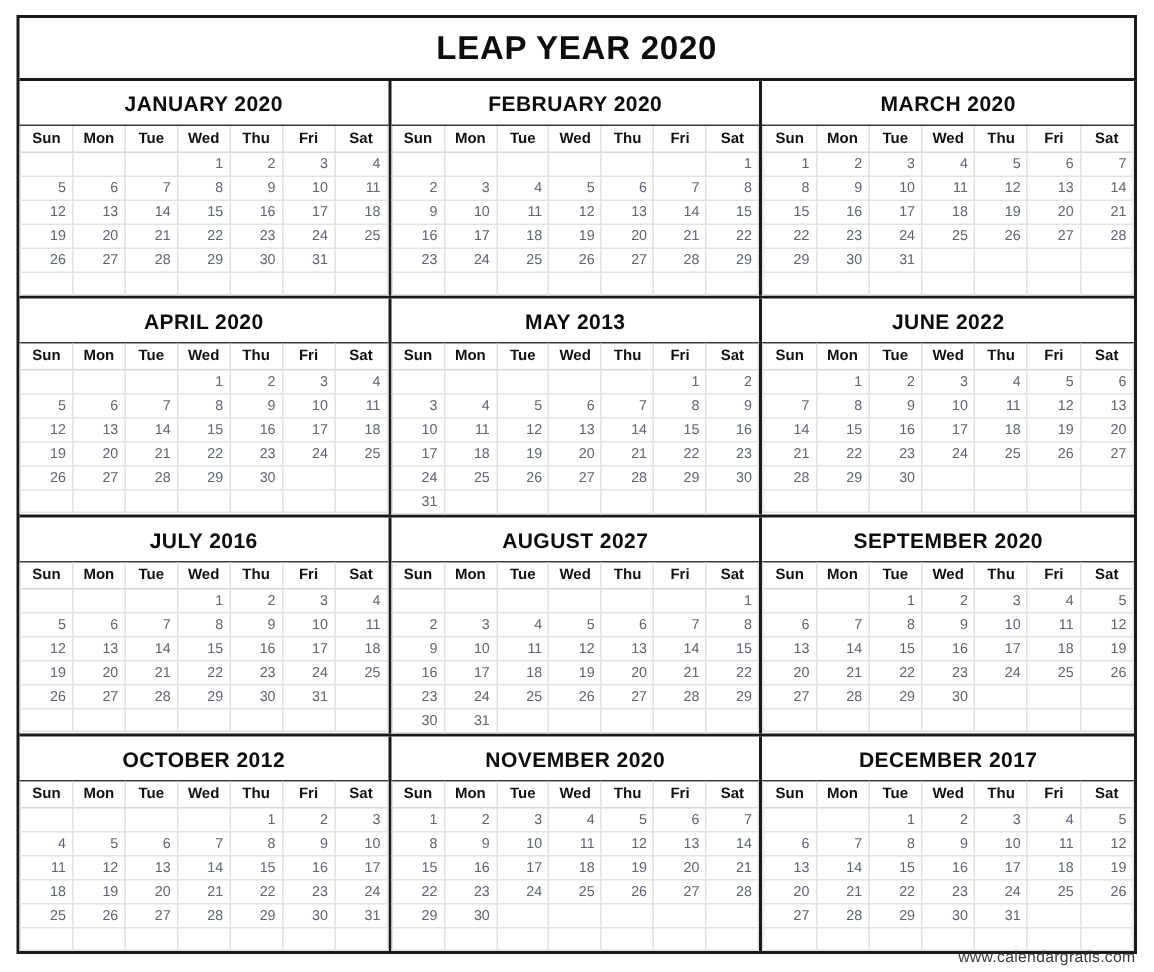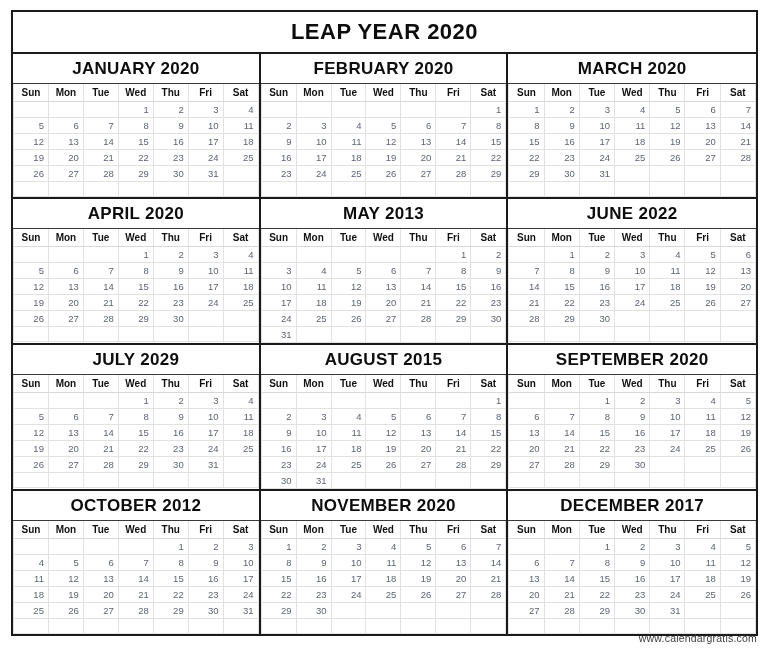--- a/index.html
+++ b/index.html
@@ -72,21 +72,21 @@
 
   .month-name-row {
     box-sizing: border-box;
     height: 30px;
     border-bottom: 1px solid #3a3a3a;
     display: flex;
     align-items: center;
     justify-content: center;
   }
   .month-name {
-    font-size: 17px;
+    font-size: 14px;
     font-weight: bold;
     letter-spacing: 0.3px;
     color: #0d0d0d;
     white-space: nowrap;
   }
 
   table.month-grid {
     width: 100%;
     border-collapse: collapse;
     table-layout: fixed;
@@ -586,21 +586,21 @@
                   <td class="empty"></td>
                   <td class="empty"></td>
                 </tr>
               </tbody>
             </table>
           </div>
         </div>
         <div class="quarter-row">
           <div class="month-block">
             <div class="month-name-row">
-              <div class="month-name">JULY 2029</div>
+              <div class="month-name">JULY 2016</div>
             </div>
             <table class="month-grid">
               <thead>
                 <tr>
                   <th>Sun</th>
                   <th>Mon</th>
                   <th>Tue</th>
                   <th>Wed</th>
                   <th>Thu</th>
                   <th>Fri</th>
@@ -660,21 +660,21 @@
                   <td class="empty"></td>
                   <td class="empty"></td>
                   <td class="empty"></td>
                   <td class="empty"></td>
                 </tr>
               </tbody>
             </table>
           </div>
           <div class="month-block">
             <div class="month-name-row">
-              <div class="month-name">AUGUST 2015</div>
+              <div class="month-name">AUGUST 2027</div>
             </div>
             <table class="month-grid">
               <thead>
                 <tr>
                   <th>Sun</th>
                   <th>Mon</th>
                   <th>Tue</th>
                   <th>Wed</th>
                   <th>Thu</th>
                   <th>Fri</th>

